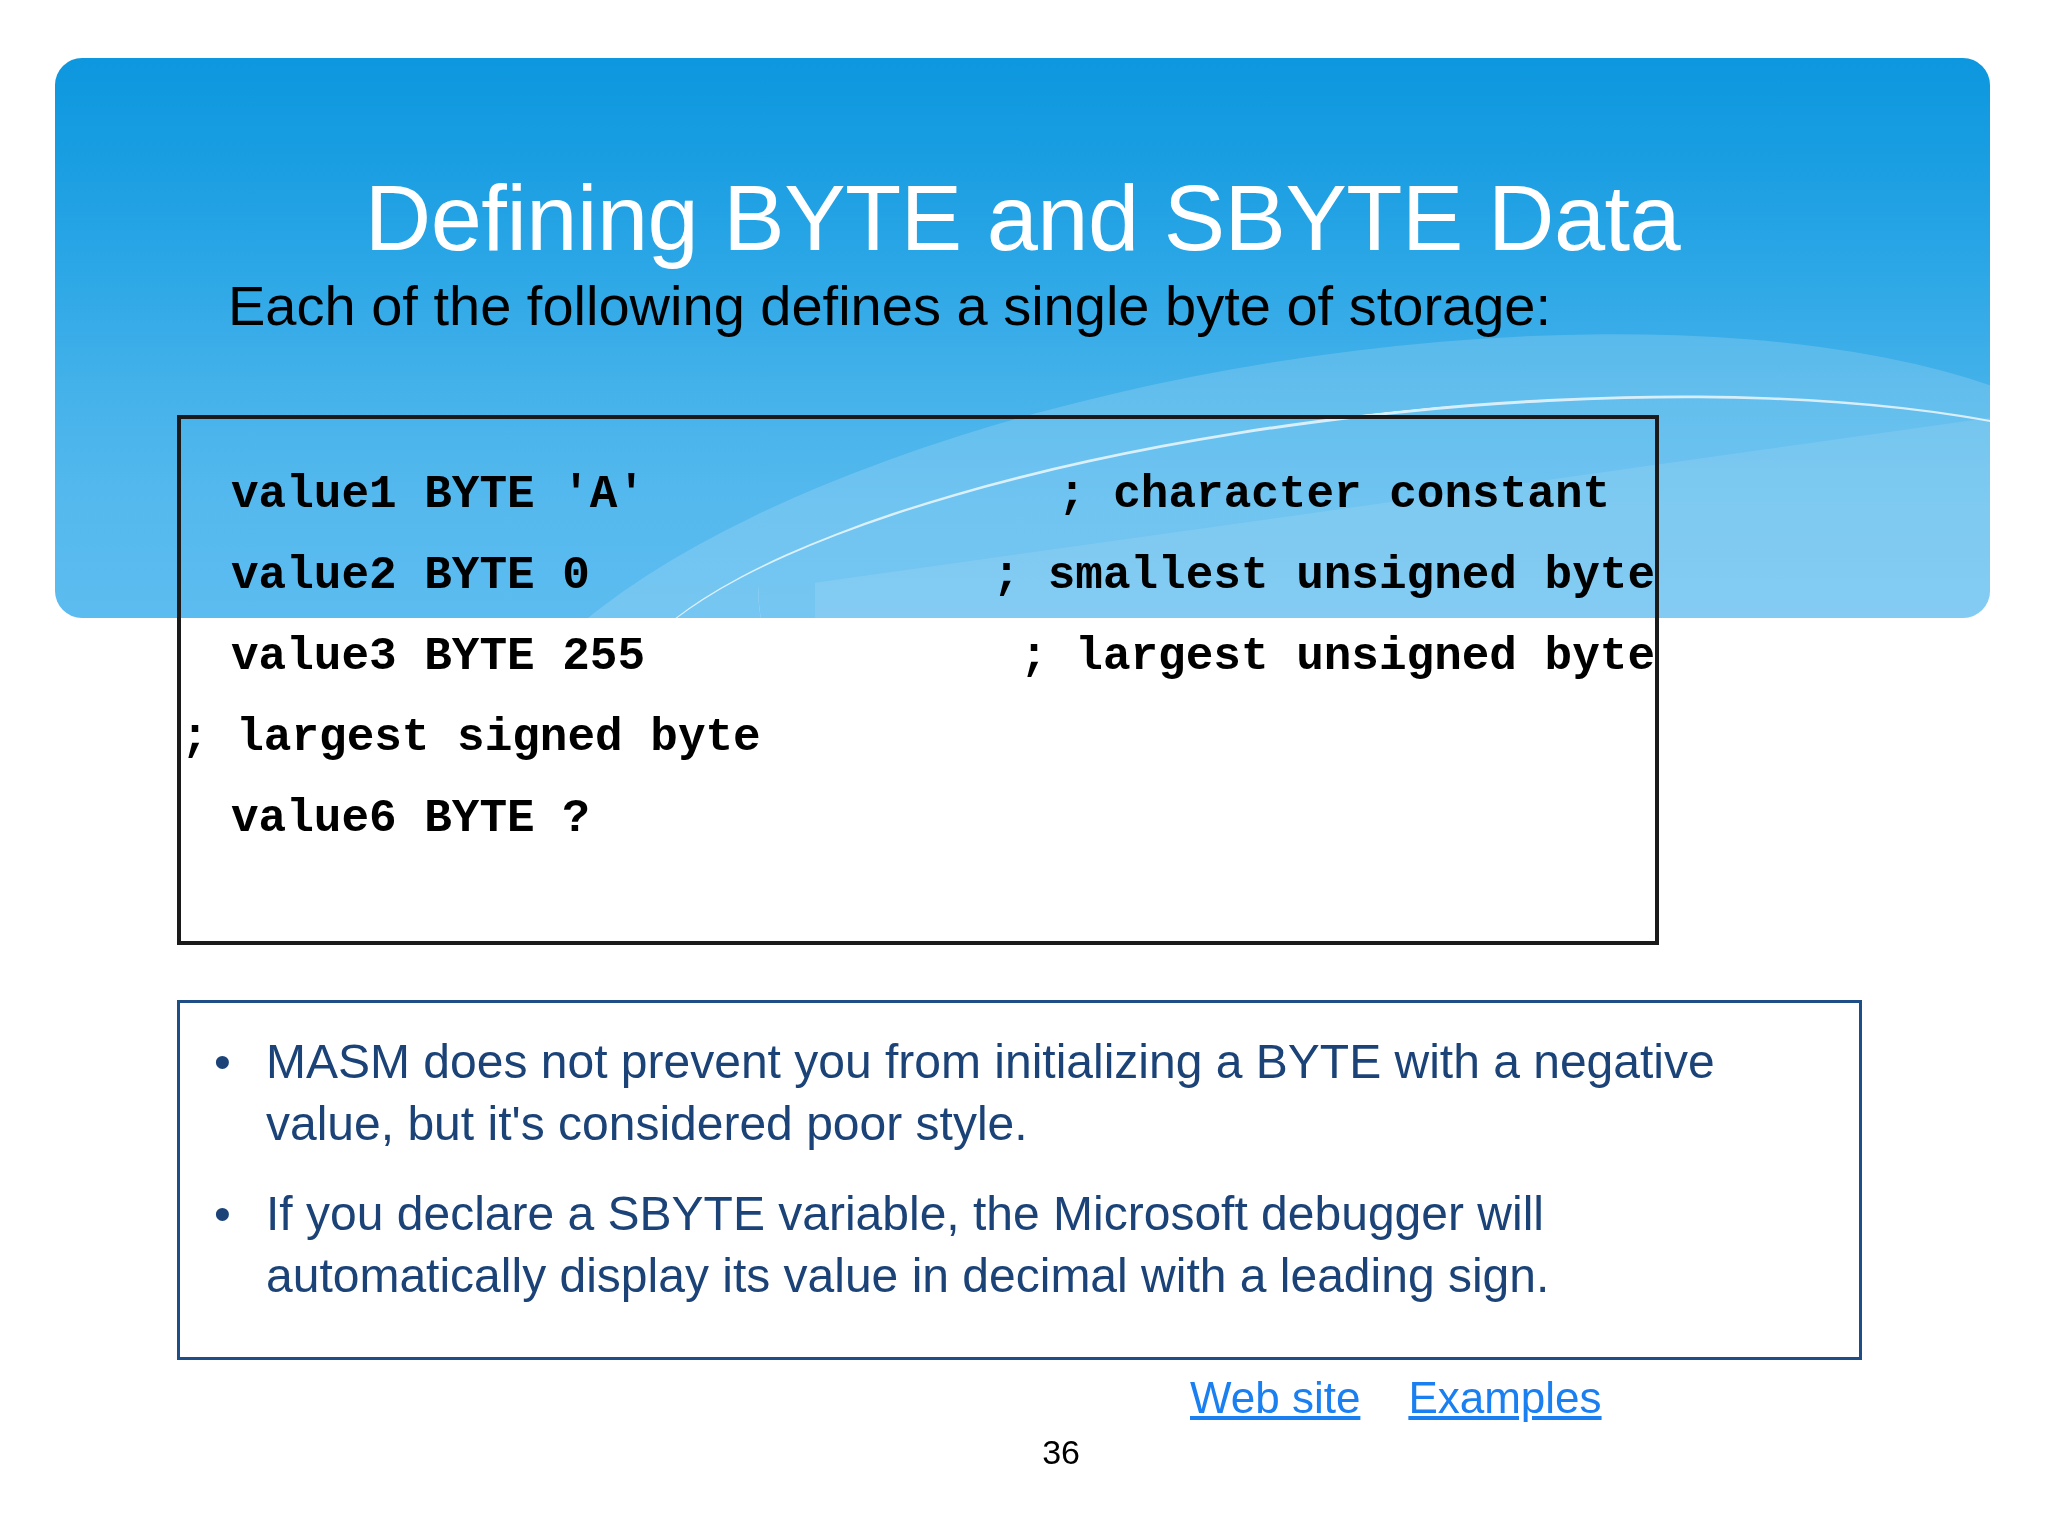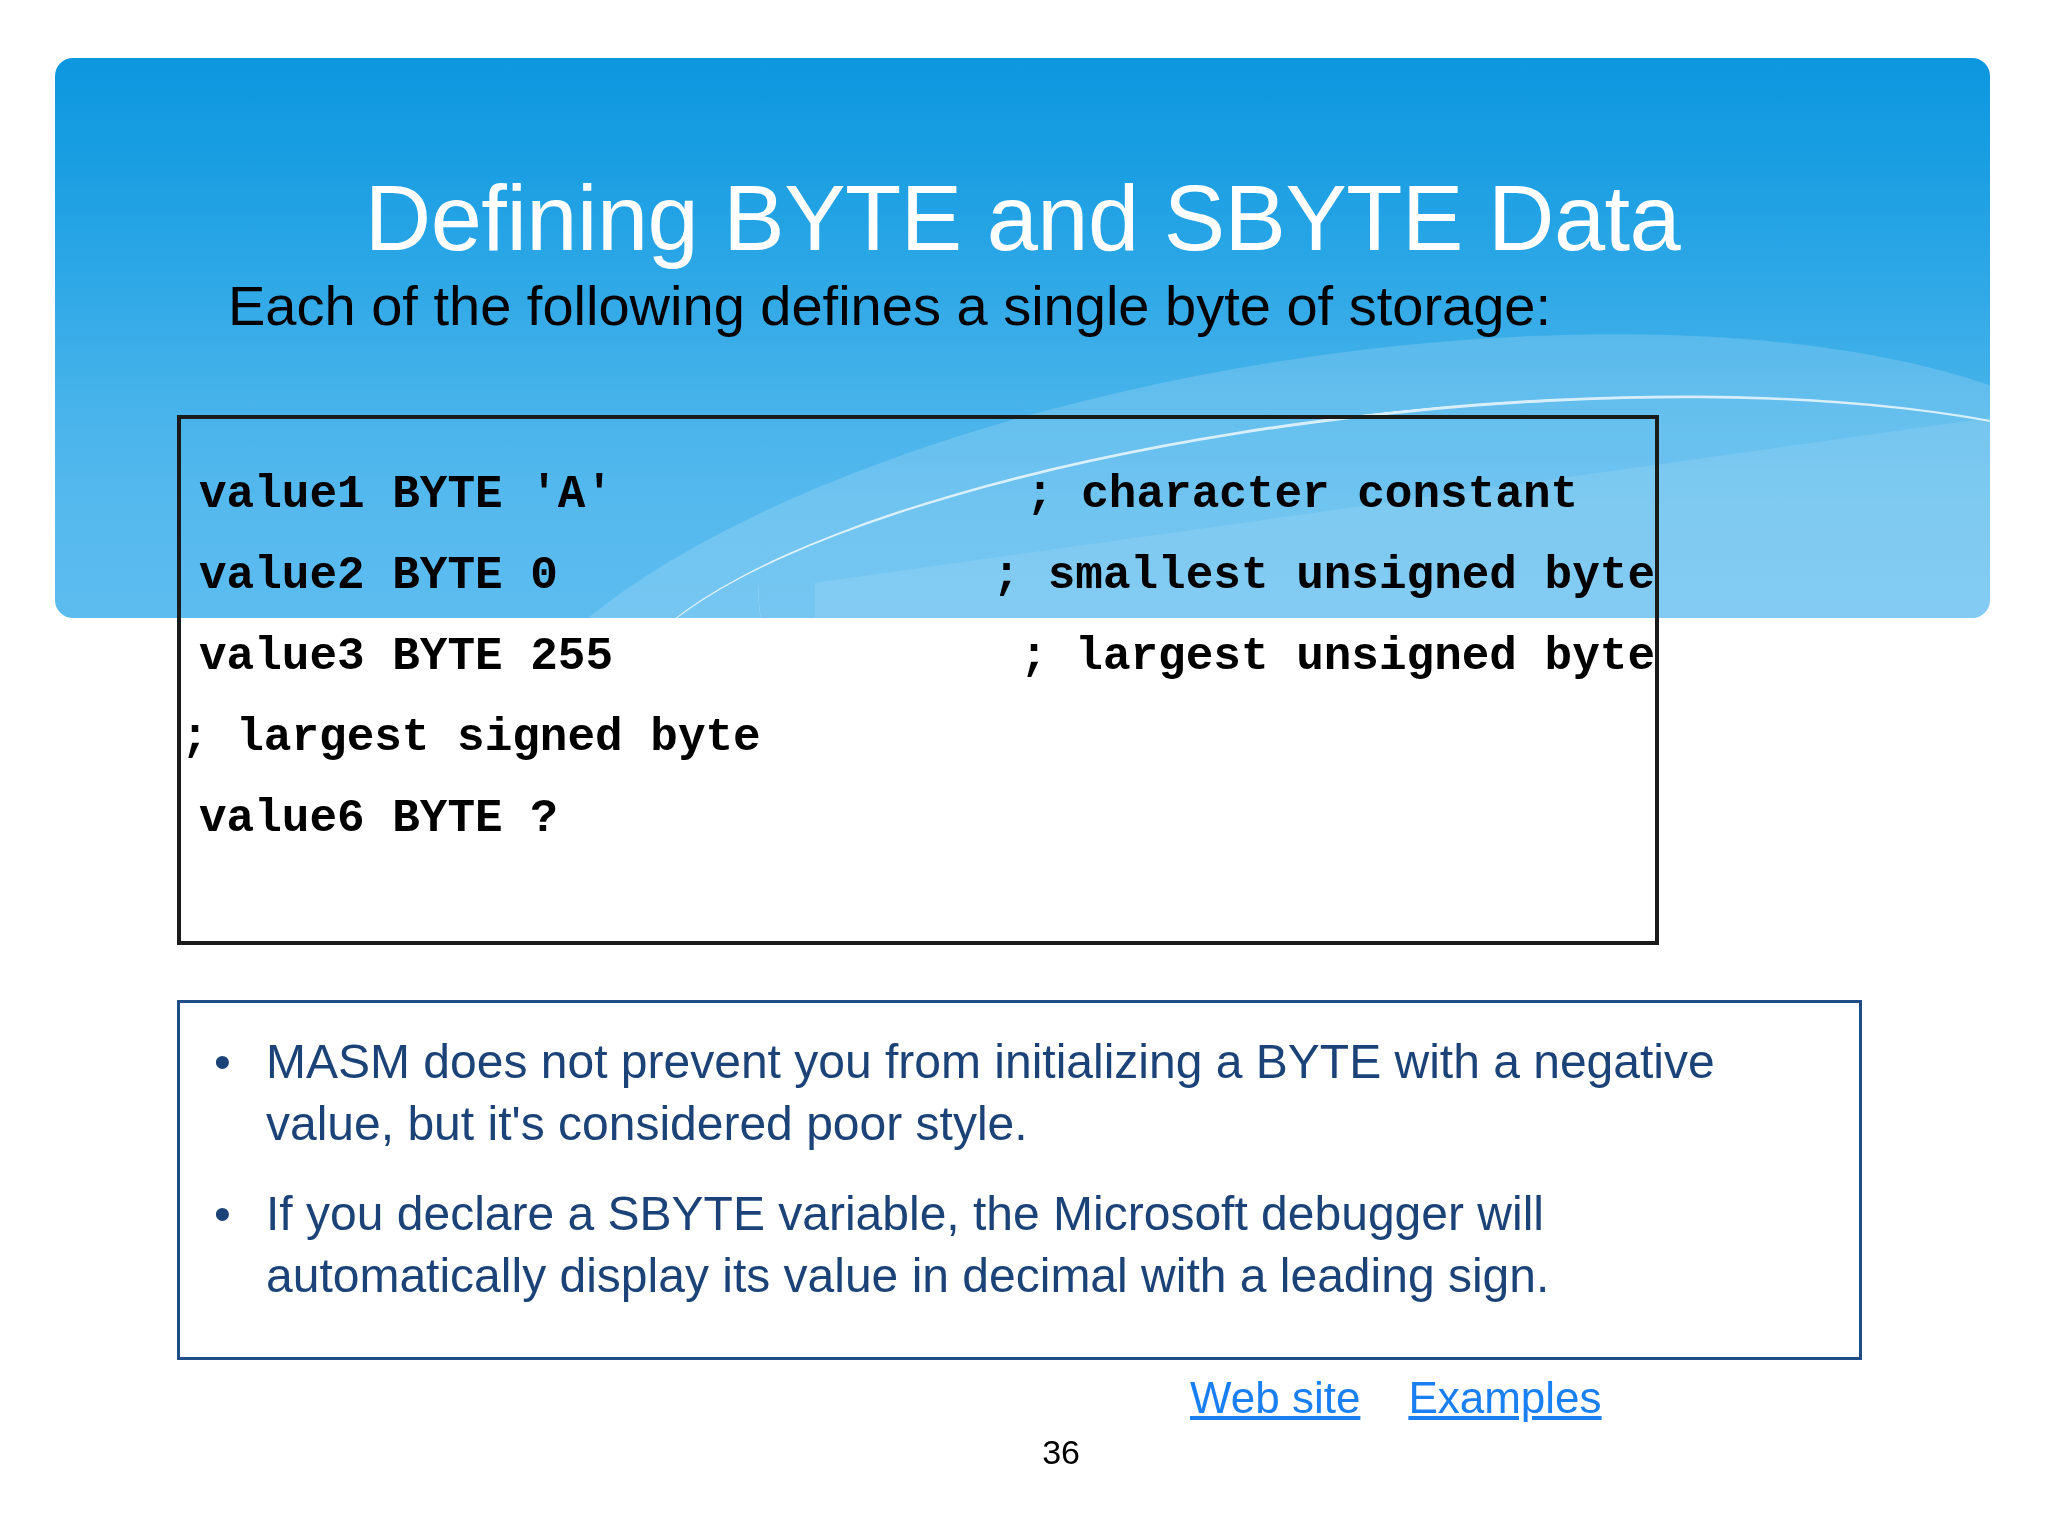--- a/index.html
+++ b/index.html
@@ -24,21 +24,21 @@
     background: #ffffff;
   }
 
   
   #header-band {
     position: absolute;
     left: 55px;
     top: 58px;
     width: 1935px;
     height: 560px;
-    border-radius: 18px;
+    border-radius: 27px;
     background: linear-gradient(180deg,
         #0d97de 0%,
         #169ce1 14%,
         #2aa6e6 36%,
         #45b2ea 60%,
         #55b9ee 80%,
         #5cbcf0 100%);
     overflow: hidden;
   }
   
@@ -123,20 +123,21 @@
     font-size: 46px;
     line-height: 81px;
     font-weight: 700;
     color: #000000;
     white-space: pre;
   }
   .code-decl {
     width: 845px;
     padding-left: 18px;
     box-sizing: border-box;
+    margin-left: 32px;
   }
   .code-comment {
     flex: 0 0 auto;
   }
 
   
   #notes-box {
     position: absolute;
     left: 177px;
     top: 1000px;

